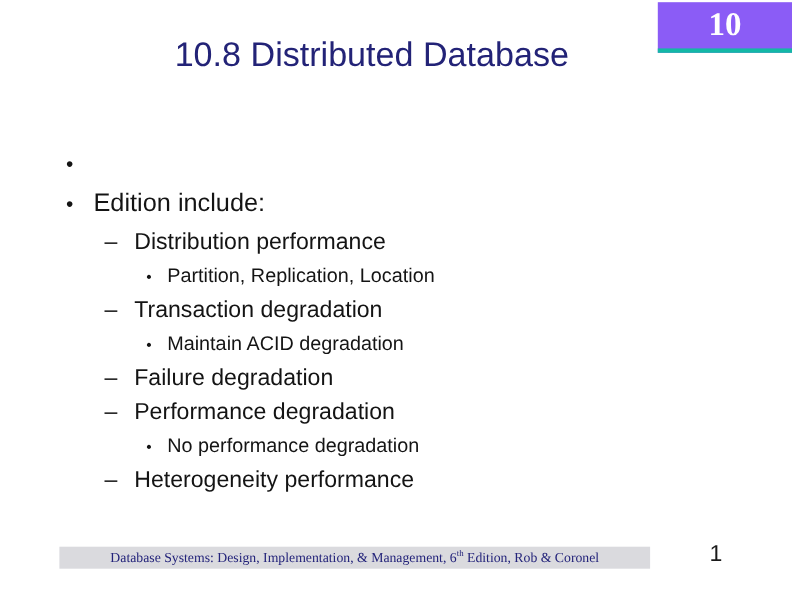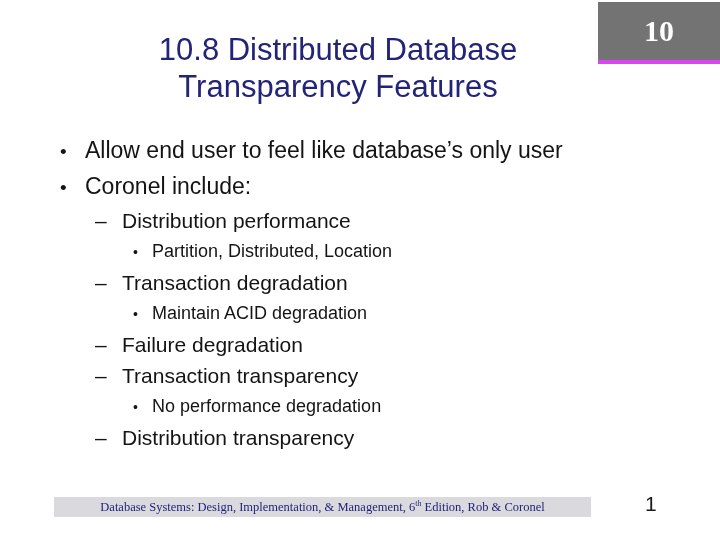--- a/index.html
+++ b/index.html
@@ -11,24 +11,24 @@
     overflow: hidden;
     font-family: "Liberation Sans", sans-serif;
   }
 
   
   .chapter-box {
     position: absolute;
     left: 598px;
     top: 2px;
     width: 122px;
-    height: 62px;
+    height: 46px;
     box-sizing: border-box;
-    background: #737373;
-    border-bottom: 4px solid #d946ef;
+    background: #8b5cf6;
+    border-bottom: 4px solid #14b8a6;
     display: flex;
     align-items: center;
     justify-content: center;
   }
   .chapter-box span {
     color: #ffffff;
     font-family: "Liberation Serif", serif;
     font-weight: bold;
     font-size: 30px;
     line-height: 1;
@@ -100,73 +100,71 @@
 <body>
 
 <div class="slide">
 
   <div class="chapter-box">
     <span>10</span>
   </div>
 
   <div class="slide-title">
     <span>10.8 Distributed Database</span><br>
-    <span>Transparency Features</span>
   </div>
 
   <div class="content">
 
     <div class="row l1">
       <span class="b">•</span>
-      <span class="t">Allow end user to feel like database’s only user</span>
     </div>
 
     <div class="row l1">
       <span class="b">•</span>
-      <span class="t">Coronel include:</span>
+      <span class="t">Edition include:</span>
     </div>
 
     <div class="row l2">
       <span class="b">–</span>
       <span class="t">Distribution performance</span>
     </div>
 
     <div class="row l3">
       <span class="b">•</span>
-      <span class="t">Partition, Distributed, Location</span>
+      <span class="t">Partition, Replication, Location</span>
     </div>
 
     <div class="row l2">
       <span class="b">–</span>
       <span class="t">Transaction degradation</span>
     </div>
 
     <div class="row l3">
       <span class="b">•</span>
       <span class="t">Maintain ACID degradation</span>
     </div>
 
     <div class="row l2">
       <span class="b">–</span>
       <span class="t">Failure degradation</span>
     </div>
 
     <div class="row l2">
       <span class="b">–</span>
-      <span class="t">Transaction transparency</span>
+      <span class="t">Performance degradation</span>
     </div>
 
     <div class="row l3">
       <span class="b">•</span>
       <span class="t">No performance degradation</span>
     </div>
 
     <div class="row l2">
       <span class="b">–</span>
-      <span class="t">Distribution transparency</span>
+      <span class="t">Heterogeneity performance</span>
     </div>
 
   </div>
 
   <div class="footer-bar">
     <span><span>Database Systems: Design, Implementation, &amp; Management, 6</span><sup>th</sup><span> Edition, Rob &amp; Coronel</span></span>
   </div>
 
   <div class="page-number">1</div>
 

